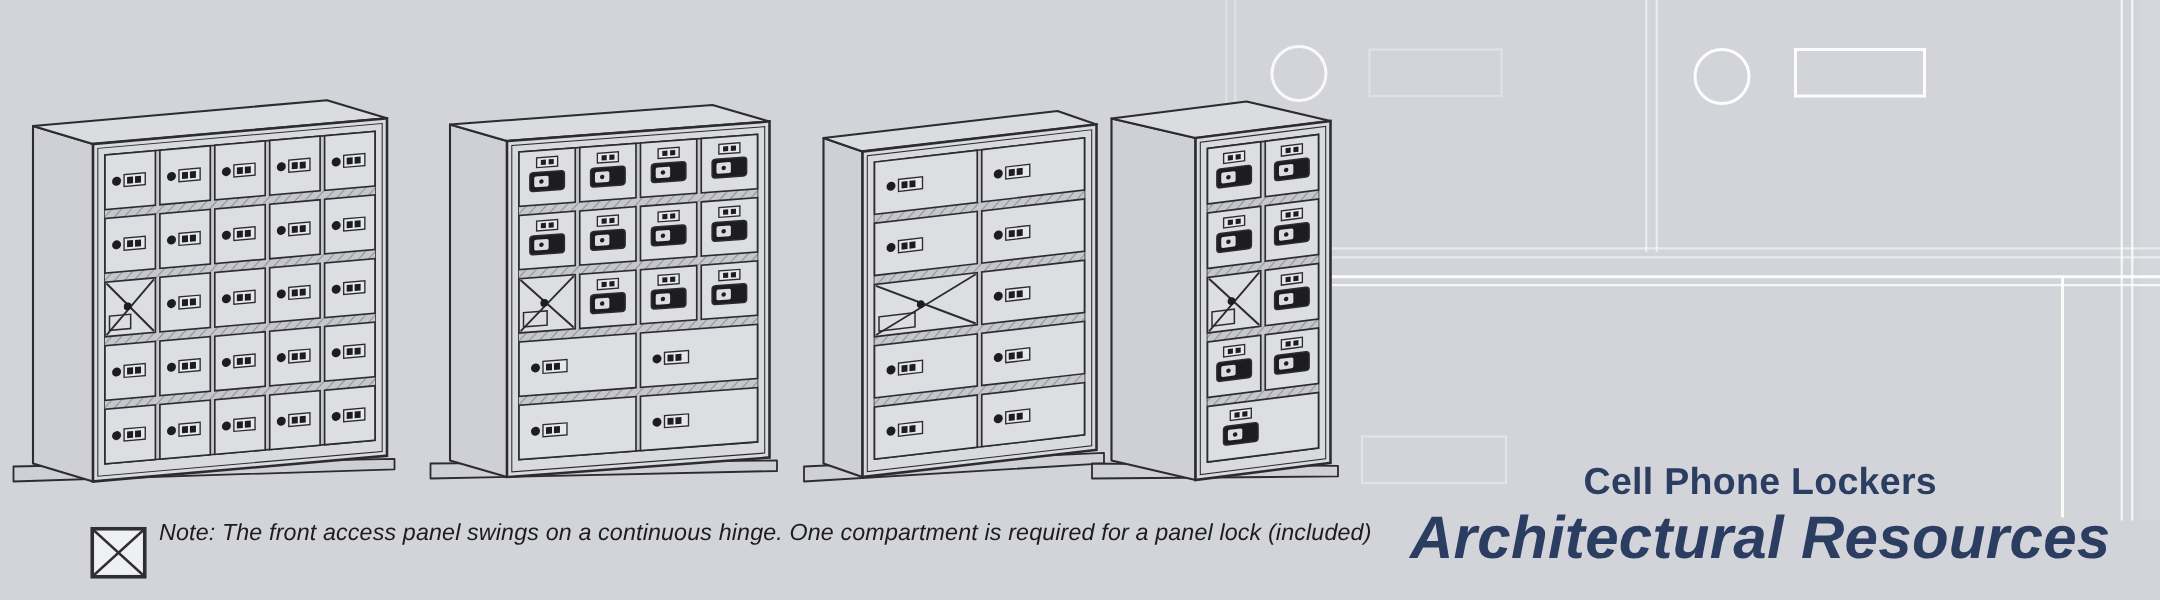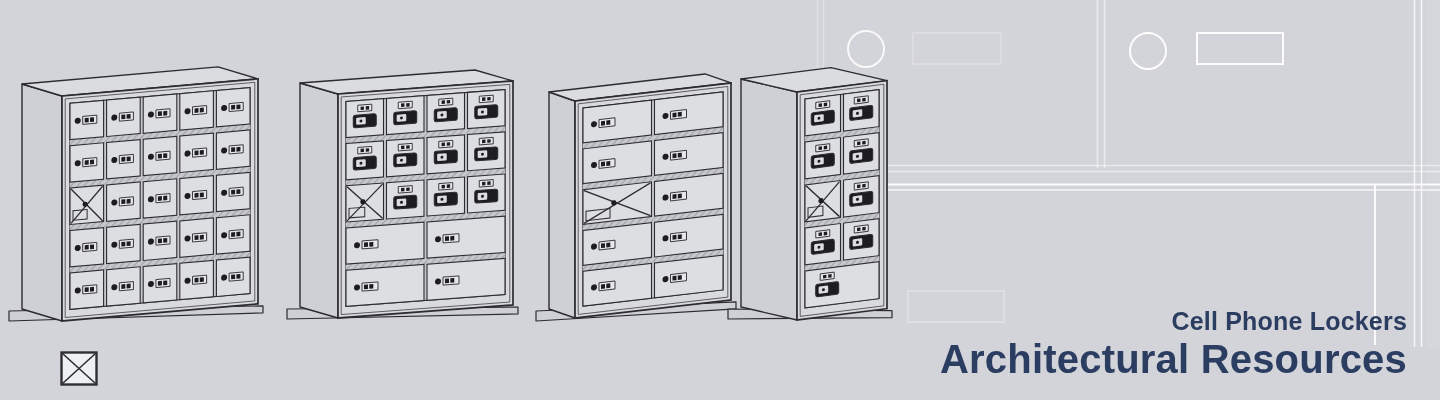--- a/index.html
+++ b/index.html
@@ -25,24 +25,24 @@
     white-space:nowrap;
     letter-spacing:0.1px;
   }
   
   .titles{
     position:absolute;right:33px;top:306px;
     text-align:right;
     color:#2b3d60;
   }
   .product-line{
-    font-size:25px;font-weight:bold;line-height:30px;letter-spacing:0.2px;
+    font-size:25px;font-weight:bold;line-height:30px;letter-spacing:0.2px;text-align:center;
   }
   .company{
-    font-size:40px;font-weight:bold;line-height:46px;letter-spacing:0.2px;
+    font-size:40px;font-weight:bold;line-height:46px;letter-spacing:0.2px;font-style:italic;
   }
 </style>
 </head>
 <body>
 
 <div class="stage" style="background: rgb(211, 212, 217);">
 
   <svg class="layer" viewBox="0 0 1440 400">
     <g stroke="#ffffff" fill="none">
       <line x1="817.5" y1="0" x2="817.5" y2="163" stroke-width="1.5" opacity="0.30"></line>
@@ -468,20 +468,21 @@
       </g>
     </svg>
 
   <div class="note">
     <svg class="note-icon" viewBox="0 0 38 35">
       <rect x="1.5" y="1.5" width="35" height="32" fill="#eef0f2" stroke="#2f2f33" stroke-width="2.4"></rect>
       <line x1="2.5" y1="2.5" x2="35.5" y2="32.5" stroke="#2f2f33" stroke-width="1.6"></line>
       <line x1="35.5" y1="2.5" x2="2.5" y2="32.5" stroke="#2f2f33" stroke-width="1.6"></line>
     </svg>
     <div class="note-text">
+      <div>Note: The front access panel swings on a continuous hinge. One compartment is required for a panel lock (included)</div>
     </div>
   </div>
 
   <div class="titles" style="color: rgb(43, 61, 96);">
     <div class="product-line">Cell Phone Lockers</div>
     <div class="company">Architectural Resources</div>
   </div>
 
 </div>
 

